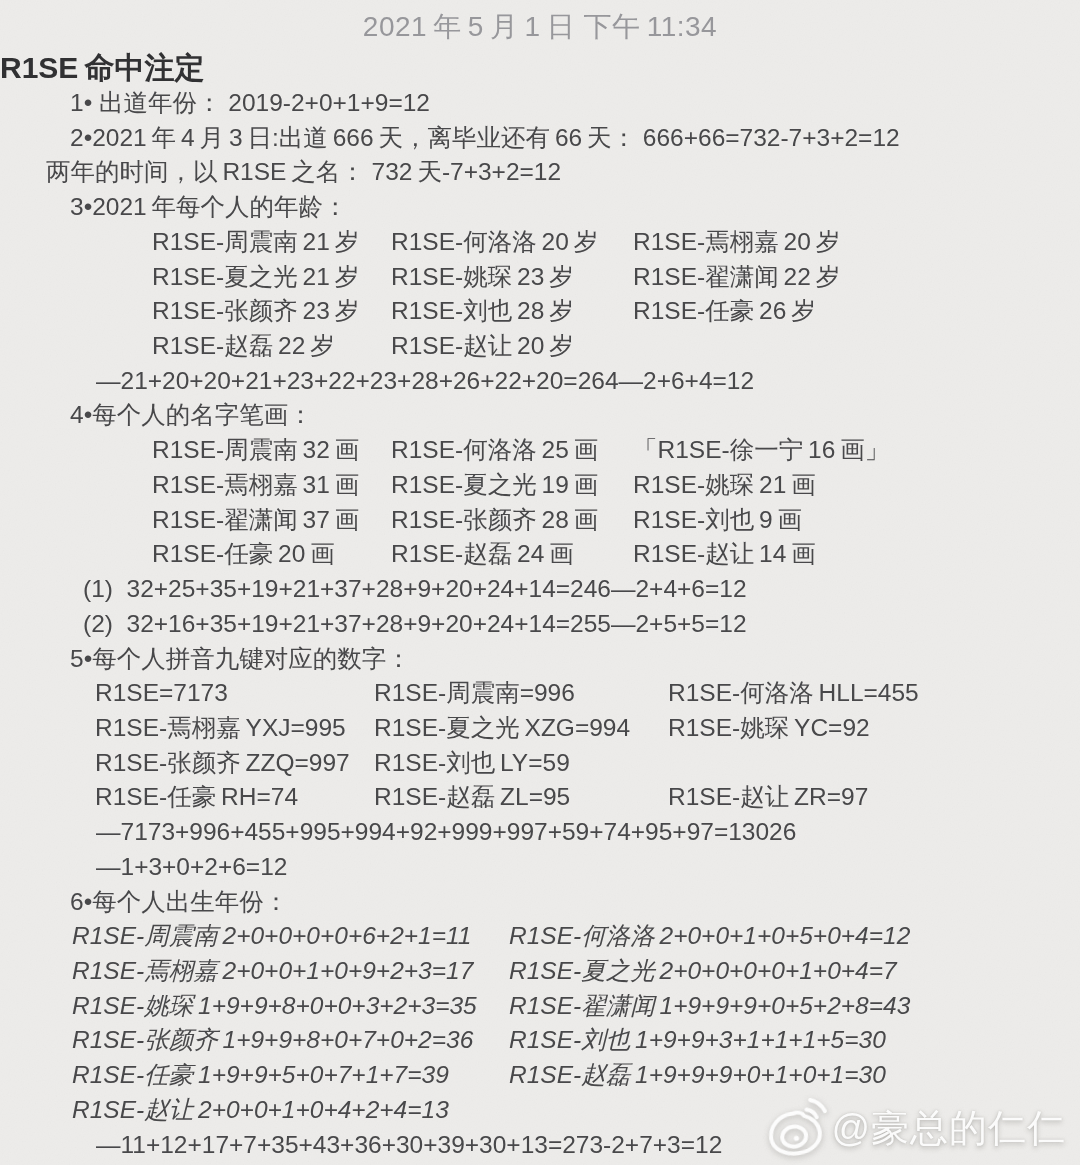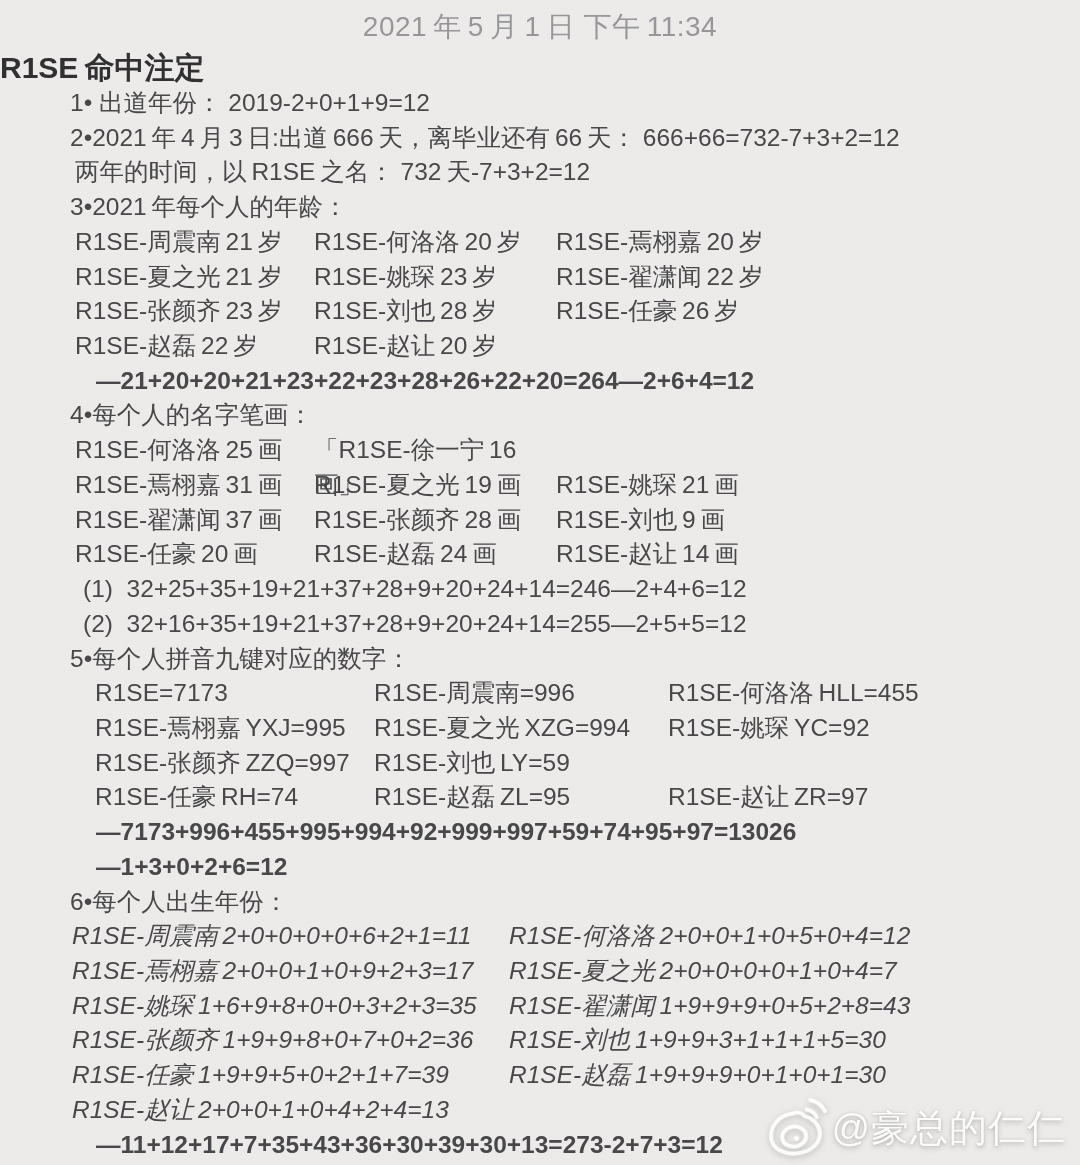--- a/index.html
+++ b/index.html
@@ -23,24 +23,24 @@
   }
   .content{
     position:absolute;top:86px;left:0;width:100%;
     font-size:24.5px;
   }
   .ln{
     height:34.72px;line-height:34.72px;
     white-space:pre-wrap;
     padding-left:70px;
   }
-  .ind{padding-left:75px;}
-  .sum{padding-left:96px;font-weight:bold;}
+  .ind{padding-left:46px;}
+  .sum{padding-left:96px;}
   .par{padding-left:83px;}
-  .g3a{display:grid;grid-template-columns:239px 242px 1fr;padding-left:75px;}
+  .g3a{display:grid;grid-template-columns:239px 242px 1fr;padding-left:120px;margin-left:32px;}
   .g3b{display:grid;grid-template-columns:279px 294px 1fr;padding-left:95px;}
   .g2{display:grid;grid-template-columns:437px 1fr;padding-left:72px;font-style:italic;}
   .g3a>span,.g3b>span,.g2>span{white-space:pre-wrap;overflow:visible;}
   .watermark{
     position:absolute;right:14px;bottom:8px;
     display:flex;align-items:center;
     color:rgba(255,255,255,.93);
     text-shadow:0 2px 5px rgba(120,118,112,.45), 0 0 2px rgba(120,118,112,.25);
     font-size:38px;font-weight:500;letter-spacing:1px;
   }
@@ -93,20 +93,21 @@
     </div>
     <div class="ln g3a">
       <span>R1SE-赵磊 22 岁</span>
       <span>R1SE-赵让 20 岁</span>
       <span></span>
     </div>
     <div class="ln sum">—21+20+20+21+23+22+23+28+26+22+20=264—2+6+4=12</div>
 
     <div class="ln">4•每个人的名字笔画：</div>
     <div class="ln g3a">
+      <span>R1SE-周震南 32 画</span>
       <span>R1SE-何洛洛 25 画</span>
       <span>「R1SE-徐一宁 16 画」</span>
     </div>
     <div class="ln g3a">
       <span>R1SE-焉栩嘉 31 画</span>
       <span>R1SE-夏之光 19 画</span>
       <span>R1SE-姚琛 21 画</span>
     </div>
     <div class="ln g3a">
       <span>R1SE-翟潇闻 37 画</span>
@@ -147,29 +148,29 @@
     <div class="ln">6•每个人出生年份：</div>
     <div class="ln g2">
       <span>R1SE-周震南 2+0+0+0+0+6+2+1=11</span>
       <span>R1SE-何洛洛 2+0+0+1+0+5+0+4=12</span>
     </div>
     <div class="ln g2">
       <span>R1SE-焉栩嘉 2+0+0+1+0+9+2+3=17</span>
       <span>R1SE-夏之光 2+0+0+0+0+1+0+4=7</span>
     </div>
     <div class="ln g2">
-      <span>R1SE-姚琛 1+6+9+8+0+0+3+2+3=35</span>
+      <span>R1SE-姚琛 1+9+9+8+0+0+3+2+3=35</span>
       <span>R1SE-翟潇闻 1+9+9+9+0+5+2+8=43</span>
     </div>
     <div class="ln g2">
       <span>R1SE-张颜齐 1+9+9+8+0+7+0+2=36</span>
       <span>R1SE-刘也 1+9+9+3+1+1+1+5=30</span>
     </div>
     <div class="ln g2">
-      <span>R1SE-任豪 1+9+9+5+0+2+1+7=39</span>
+      <span>R1SE-任豪 1+9+9+5+0+7+1+7=39</span>
       <span>R1SE-赵磊 1+9+9+9+0+1+0+1=30</span>
     </div>
     <div class="ln g2">
       <span>R1SE-赵让 2+0+0+1+0+4+2+4=13</span>
       <span></span>
     </div>
     <div class="ln sum">—11+12+17+7+35+43+36+30+39+30+13=273-2+7+3=12</div>
 
   </div>
 

